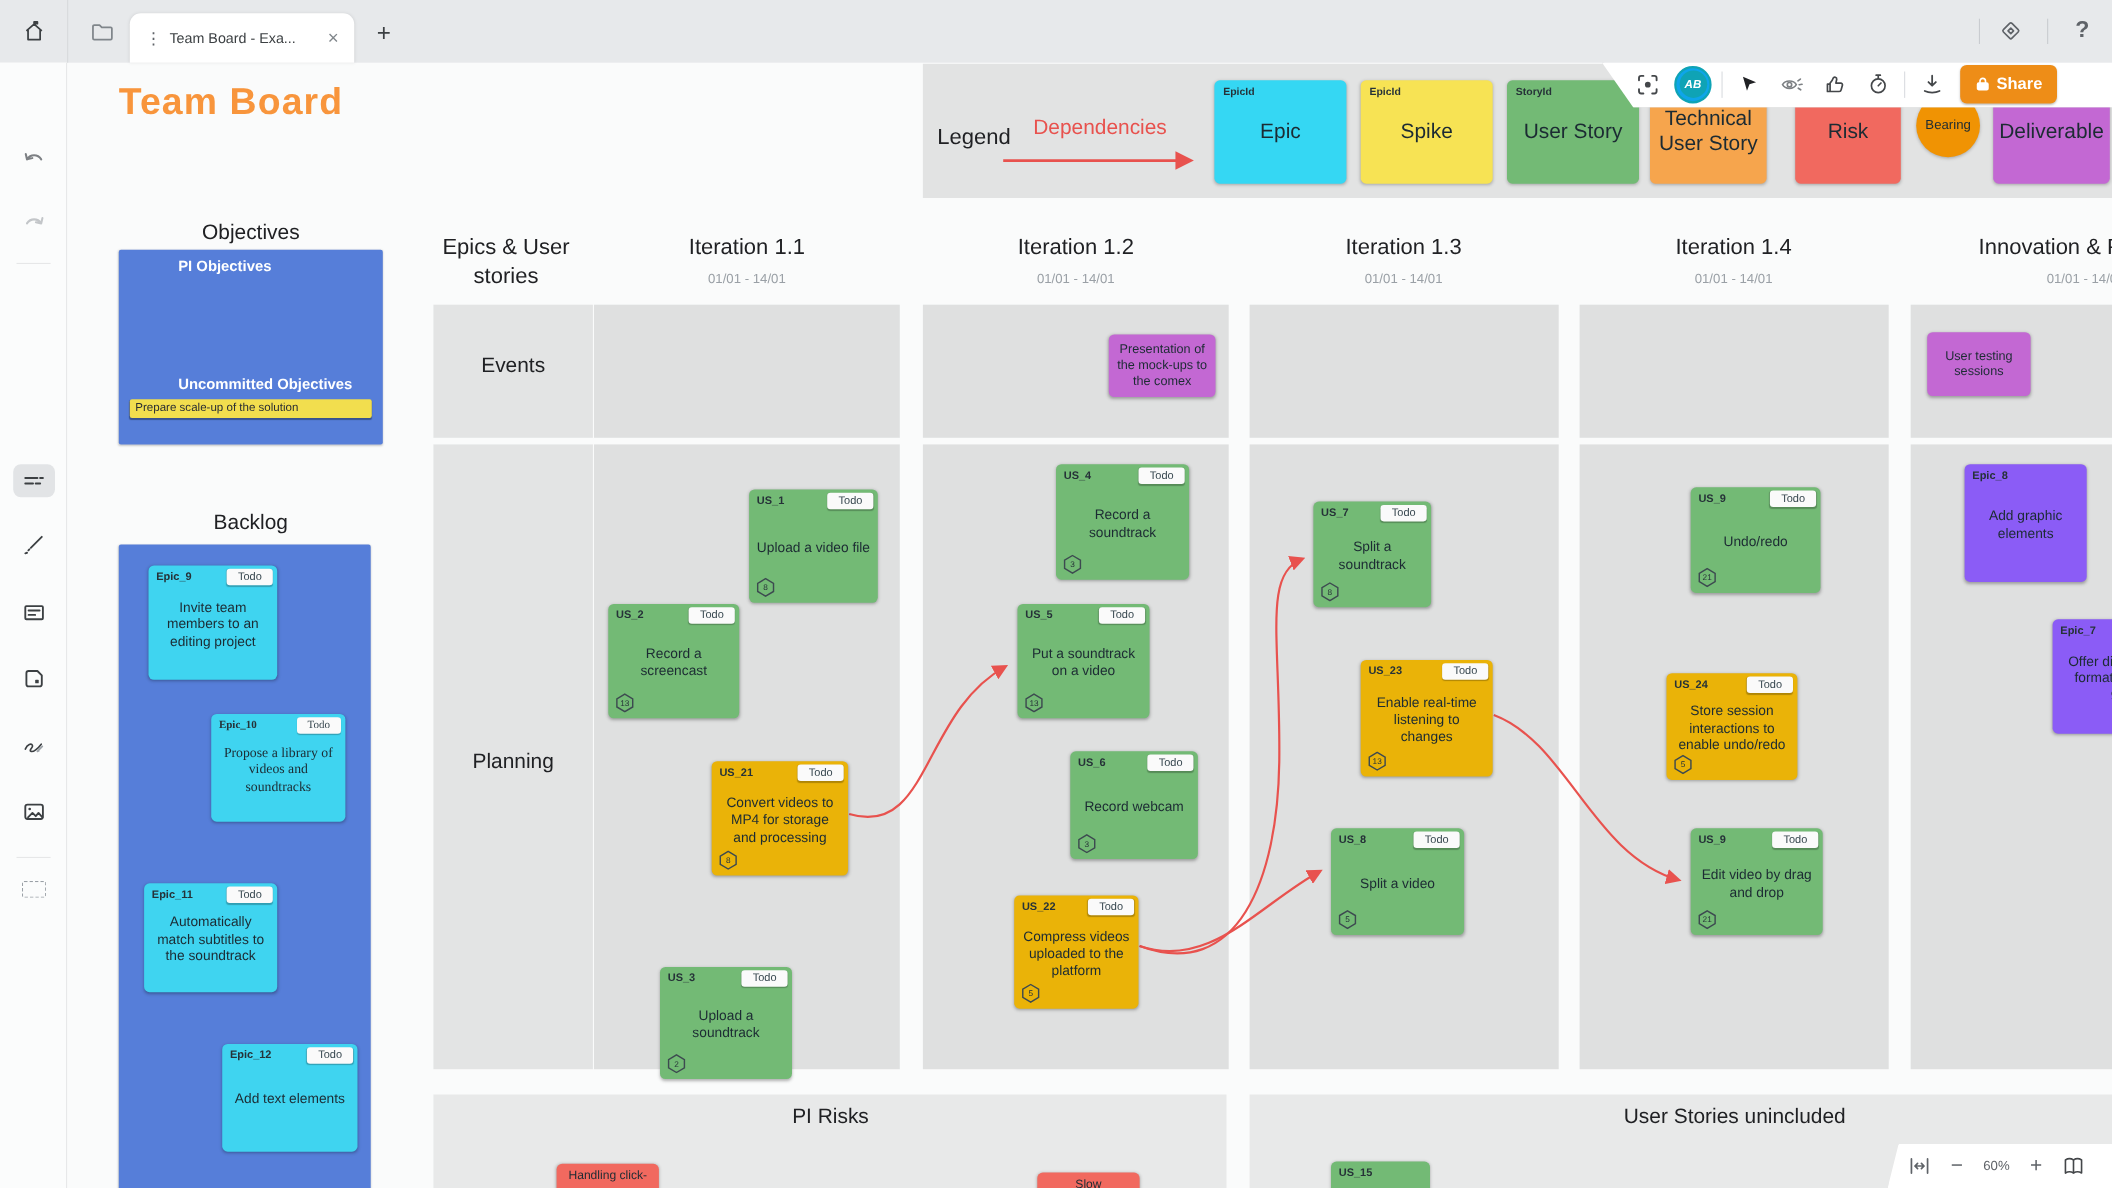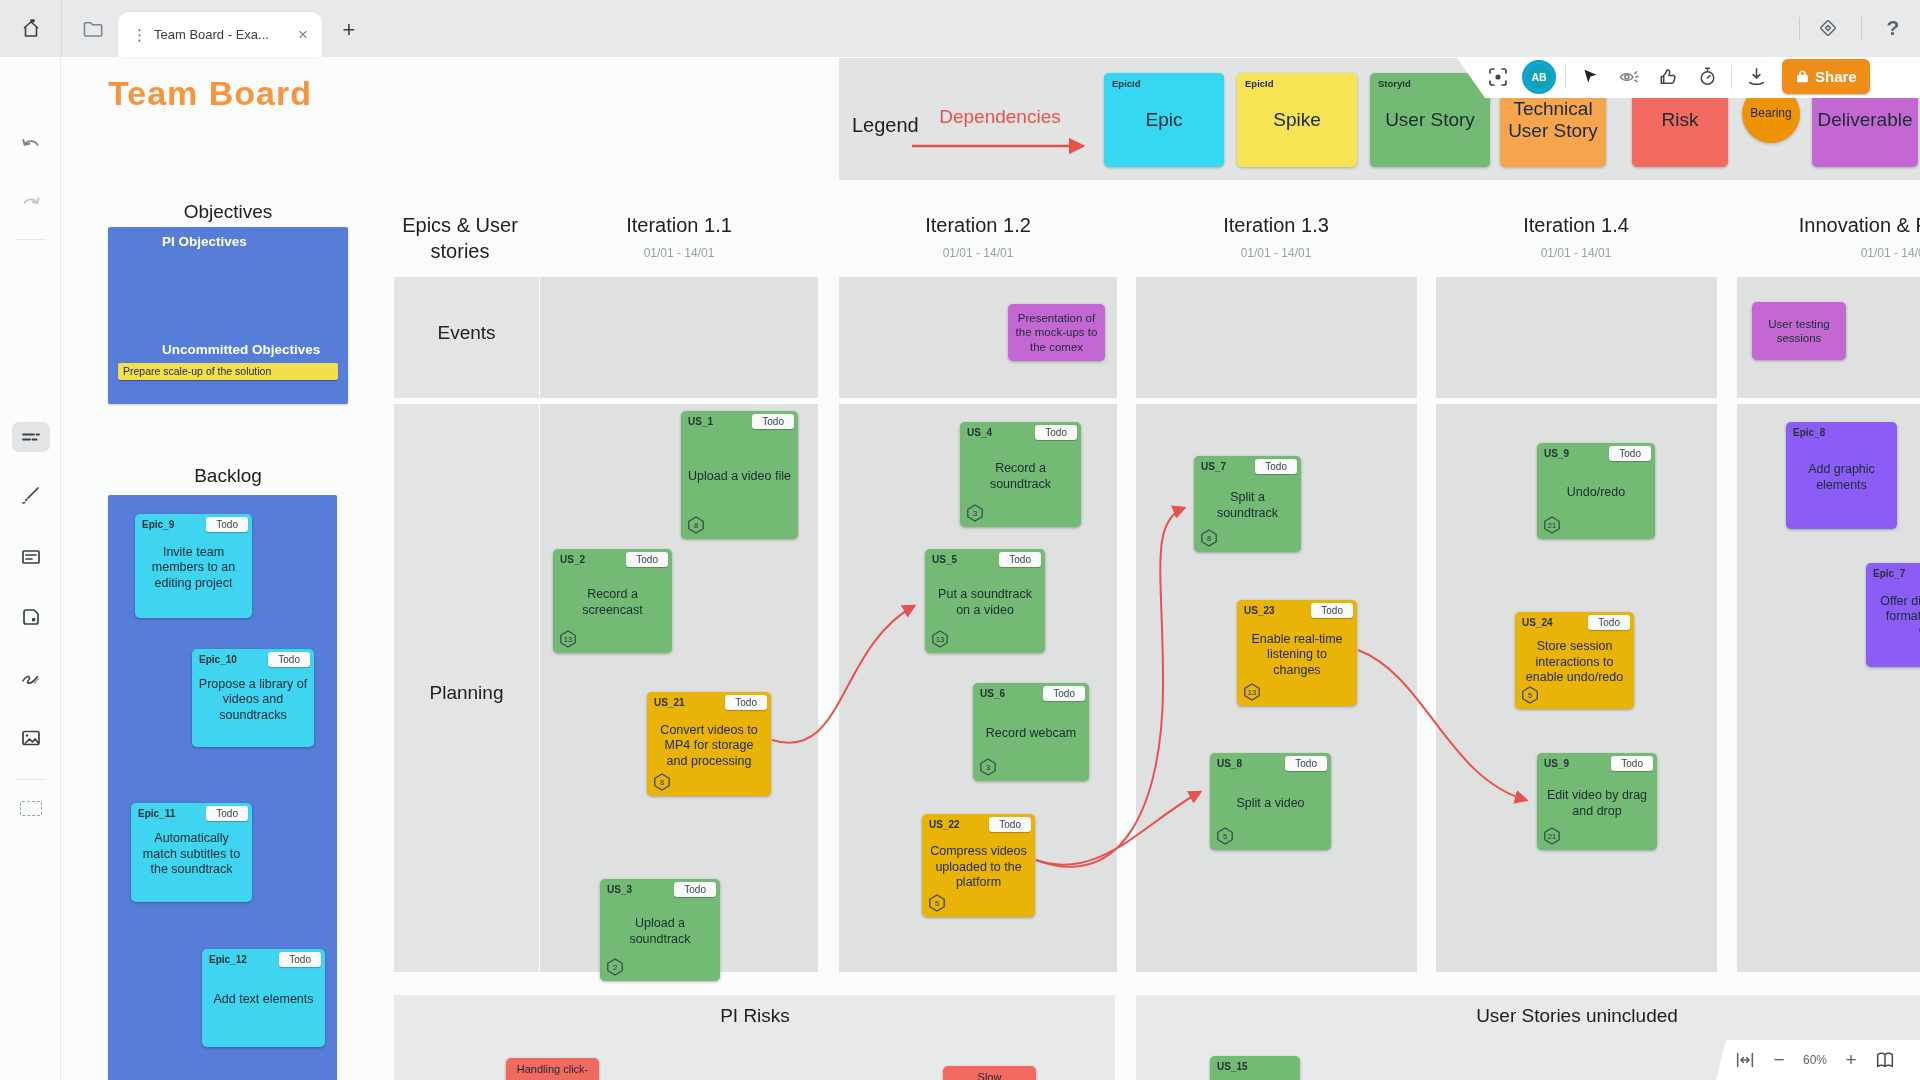--- a/index.html
+++ b/index.html
@@ -84,21 +84,21 @@
   .arrows { position:absolute; left:0; top:0; z-index:3; pointer-events:none; }
 
   
   .float-toolbar { position:absolute; left:1455px; top:55px; width:465px; height:43px; background:#ffffff;
                    z-index:8; display:flex; align-items:center; gap:9px; padding-left:28px;
                    border-radius:8px 0 0 8px; clip-path:polygon(0 0,100% 0,100% 100%,30px 100%);
                    box-shadow:0 1px 4px rgba(0,0,0,.18); }
   .ft-sep { width:1px; height:24px; background:#dadce0; }
   .ft-icon { width:30px; height:30px; display:flex; align-items:center; justify-content:center; cursor:pointer; }
   .avatar { width:34px; height:34px; border-radius:50%; border:2.5px solid #0fa3b5; background:#0ea5e9;
-            display:flex; align-items:center; justify-content:center; cursor:pointer; }
+            display:flex; align-items:center; justify-content:center; cursor:pointer;font-style:italic; }
   .avatar span { width:25px; height:25px; border-radius:50%; background:#0fa3b5; color:#fff; font-size:10.5px;
                  font-weight:bold; display:flex; align-items:center; justify-content:center; }
   .share-btn { display:flex; align-items:center; gap:5px; background:#ee8d17; border-radius:6px; height:35px;
                padding:0 13px; color:#fff; font-size:15px; font-weight:bold; cursor:pointer; margin-left:2px;
                box-shadow:0 1px 2px rgba(0,0,0,.25); }
 
   
   .zoom-bar { position:absolute; left:1716px; top:1040px; width:204px; height:40px; background:#ffffff; z-index:8;
               display:flex; align-items:center; gap:4px; padding-left:14px;
               border-radius:8px 0 0 0; clip-path:polygon(10px 0,100% 0,100% 100%,0 100%);
@@ -196,21 +196,21 @@
   <div class="panel-heading" style="top:7px;">PI Objectives</div>
   <div class="panel-heading" style="top:115px;">Uncommitted Objectives</div>
   <div class="bars" id="uncommitted-bars" style="top:136px;">
       <div class="obj-bar">Prepare scale-up of the solution</div>
     </div>
 </div>
 
 <div class="backlog-panel"></div>
 
 <div id="cards-layer">
-    <div class="card story" style="left: 681px; top: 411px; width: 117px; height: 128px; padding-left: 44px;">
+    <div class="card story" style="left: 681px; top: 445px; width: 117px; height: 103px; padding-left: 44px;">
       <span class="card-label">US_1</span>
       <span class="card-tag">Todo</span>
       <div class="card-text">Upload a video file</div>
       <svg class="card-badge" viewBox="0 0 18 18">
          <polygon points="9,1 16.2,5.3 16.2,12.7 9,17 1.8,12.7 1.8,5.3" fill="none" stroke="#3d4a50" stroke-width="1.3"></polygon>
          <text x="9" y="11.6" text-anchor="middle" font-size="7.5" fill="#263238">8</text>
        </svg>
     </div>
     <div class="card story" style="left: 553px; top: 549px; width: 119px; height: 104px;">
       <span class="card-label">US_2</span>
@@ -341,21 +341,21 @@
     </div>
     <div class="card sticky" style="left: 1854px; top: 563px; width: 130px; height: 104px;">
       <span class="card-label">Epic_7</span>
       <div class="card-text">Offer different size formats 4:5, 5:4, 9:16</div>
     </div>
     <div class="card backlog" style="left: 135px; top: 514px; width: 117px; height: 104px;">
       <span class="card-label">Epic_9</span>
       <span class="card-tag">Todo</span>
       <div class="card-text">Invite team members to an editing project</div>
     </div>
-    <div class="card backlog" style="left: 192px; top: 649px; width: 122px; height: 98px;">
+    <div class="card backlog" style="left: 192px; top: 649px; width: 122px; height: 98px; font-family: Liberation Serif, serif;">
       <span class="card-label">Epic_10</span>
       <span class="card-tag">Todo</span>
       <div class="card-text">Propose a library of videos and soundtracks</div>
     </div>
     <div class="card backlog" style="left: 131px; top: 803px; width: 121px; height: 99px;">
       <span class="card-label">Epic_11</span>
       <span class="card-tag">Todo</span>
       <div class="card-text">Automatically match subtitles to the soundtrack</div>
     </div>
     <div class="card backlog" style="left: 202px; top: 949px; width: 123px; height: 98px;">

